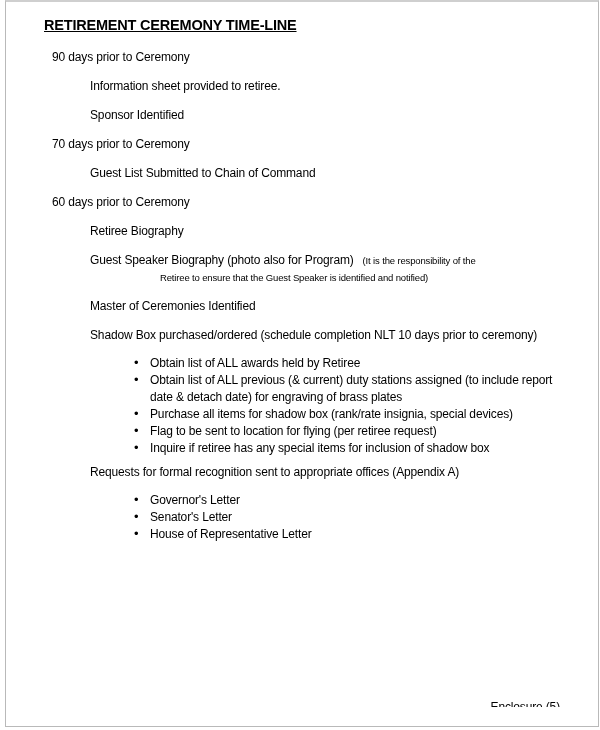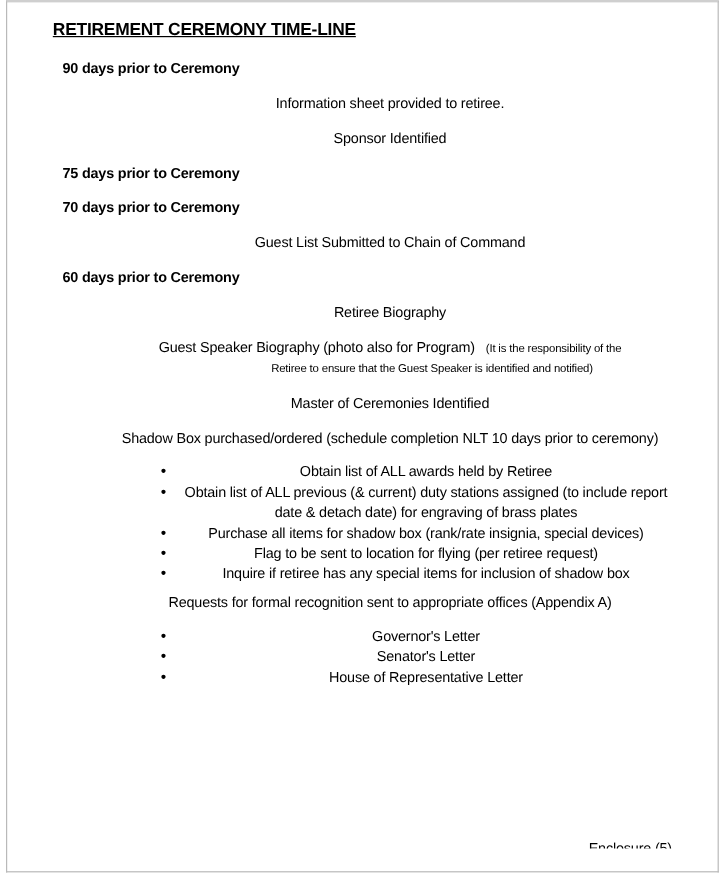--- a/index.html
+++ b/index.html
@@ -34,24 +34,24 @@
     text-align: left;
     text-decoration: underline;
   }
   .intro {
     margin: 0 0 11px 0;
     width: 513px;
     text-align: justify;
     text-indent: 6px;
   }
   .sec-heading {
-    font-weight: bold;
+    font-weight: normal;
     margin: 0 0 12px 8px;
   }
-  .item-block { margin: 0 0 12px 46px; text-align: center; }
+  .item-block { margin: 0 0 12px 46px; }
   .item-row { margin: 0; }
   .note { font-size: 9.5px; }
   .note-l1 { margin-left: 9px; }
   .note-l2 { display: block; margin-left: 70px; }
   ul.bullets {
     list-style: none;
     margin: 11px 0 -5px 43px;
     padding: 0;
   }
   ul.bullets li {
@@ -79,21 +79,20 @@
   <div class="page-border"></div>
   <h1 class="title">RETIREMENT CEREMONY TIME-LINE</h1>
   <div id="sections">
       <div class="sec-heading">90 days prior to Ceremony</div>
       <div class="item-block">
         <div class="item-row"><span class="item-text">Information sheet provided to retiree.</span></div>
       </div>
       <div class="item-block">
         <div class="item-row"><span class="item-text">Sponsor Identified</span></div>
       </div>
-      <div class="sec-heading">75 days prior to Ceremony</div>
       <div class="sec-heading">70 days prior to Ceremony</div>
       <div class="item-block">
         <div class="item-row"><span class="item-text">Guest List Submitted to Chain of Command</span></div>
       </div>
       <div class="sec-heading">60 days prior to Ceremony</div>
       <div class="item-block">
         <div class="item-row"><span class="item-text">Retiree Biography</span></div>
       </div>
       <div class="item-block">
         <div class="item-row"><span class="item-text">Guest Speaker Biography (photo also for Program)</span><span class="note note-l1">(It is the responsibility of the</span><span class="note note-l2">Retiree to ensure that the Guest Speaker is identified and notified)</span></div>

